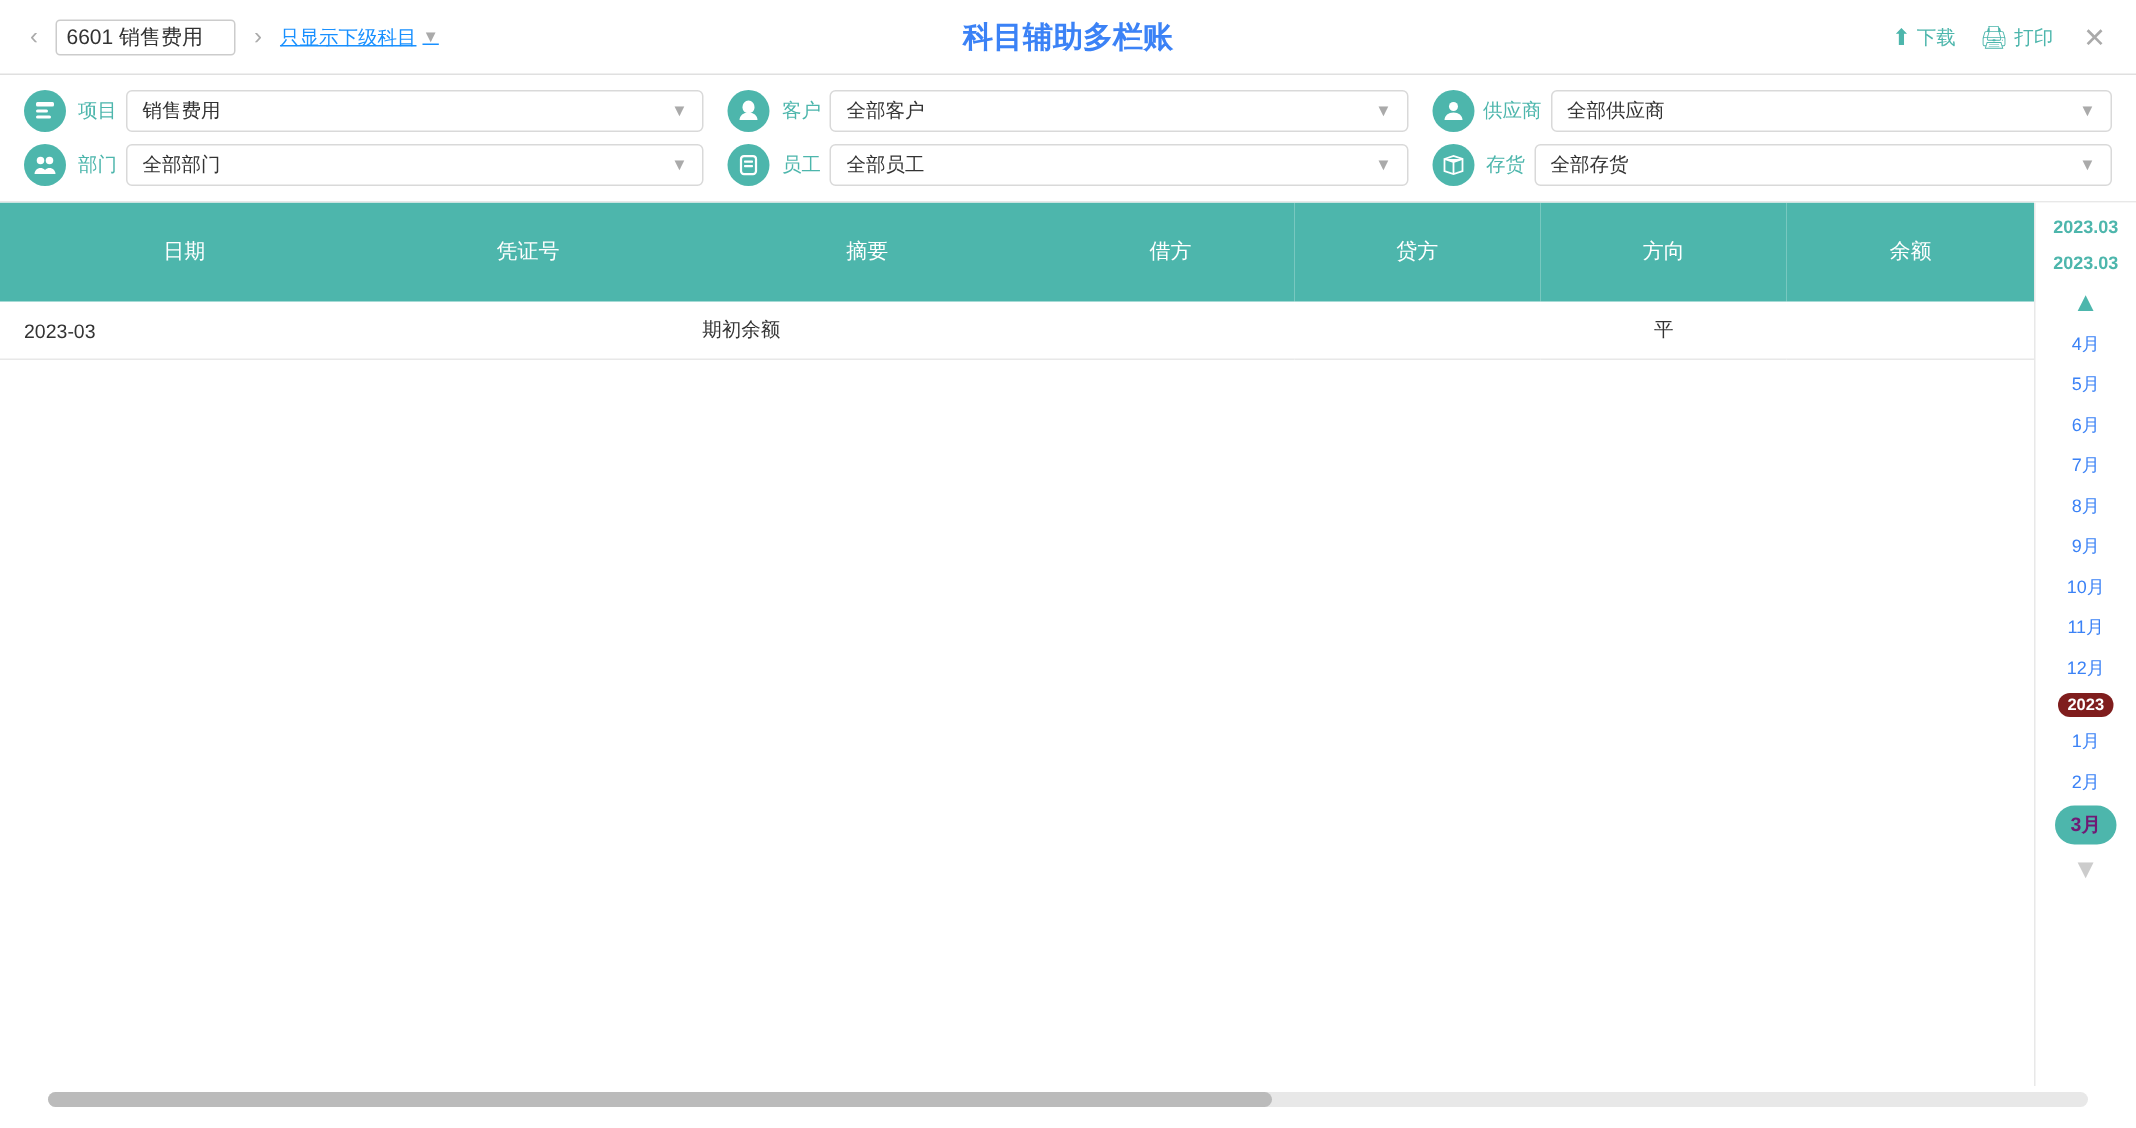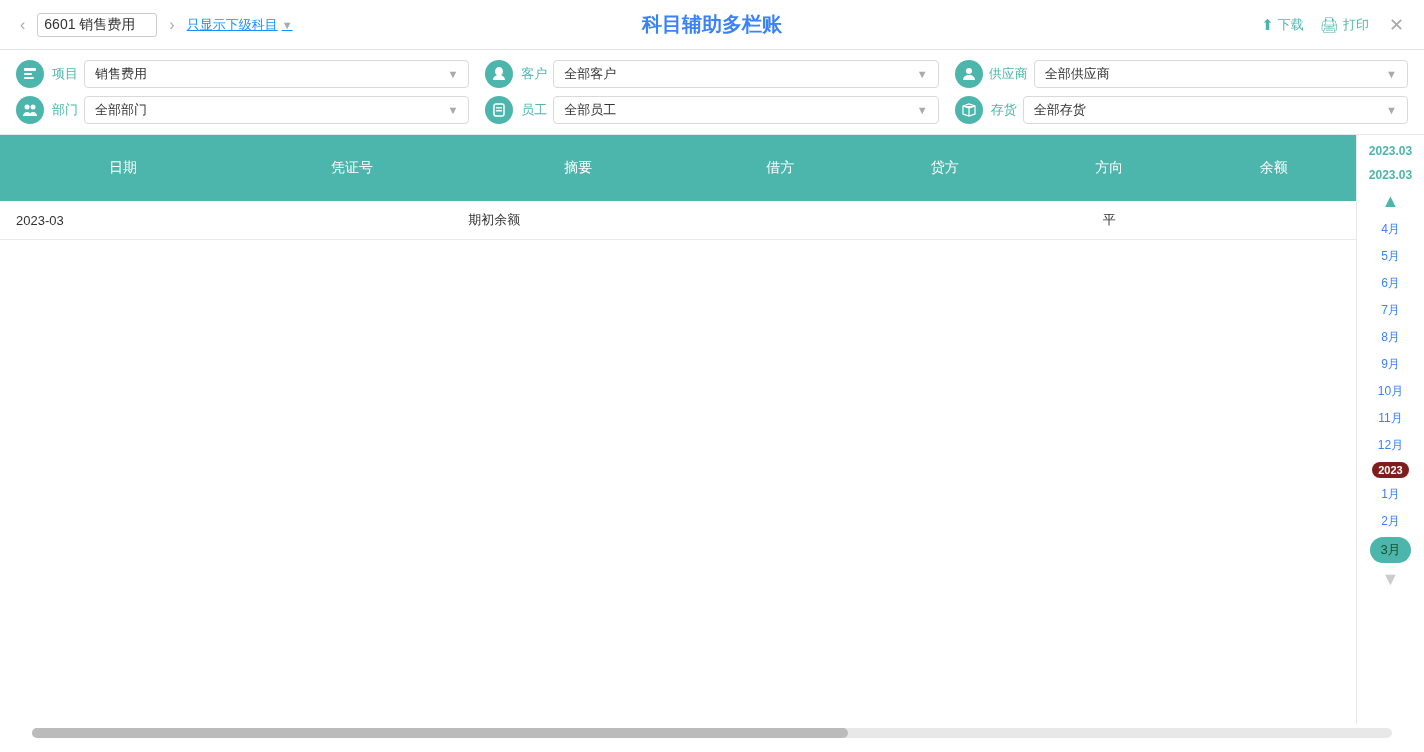--- a/index.html
+++ b/index.html
@@ -388,21 +388,21 @@
       <div class="timeline-item">6月</div>
       <div class="timeline-item">7月</div>
       <div class="timeline-item">8月</div>
       <div class="timeline-item">9月</div>
       <div class="timeline-item">10月</div>
       <div class="timeline-item">11月</div>
       <div class="timeline-item">12月</div>
       <div style="background:#7f1d1d; color:white; border-radius:10px; font-size:11px; padding:2px 6px; margin:3px auto; font-weight:bold; text-align:center;">2023</div>
       <div class="timeline-item">1月</div>
       <div class="timeline-item">2月</div>
-      <div style="background:#4db6ac; color:#14532d; border-radius:14px; font-size:13px; padding:4px 10px; margin:2px auto; font-weight:normal; text-align:center; cursor:pointer;">3月</div>
+      <div style="background:#4db6ac; color:#701a75; border-radius:14px; font-size:13px; padding:4px 10px; margin:2px auto; font-weight:bold; text-align:center; cursor:pointer;">3月</div>
       <div class="timeline-down">▼</div>
     </div>
   </div>
 
   <div style="padding: 4px 16px 8px;">
     <div class="h-scrollbar">
       <div class="h-scrollbar-thumb"></div>
     </div>
   </div>
 

